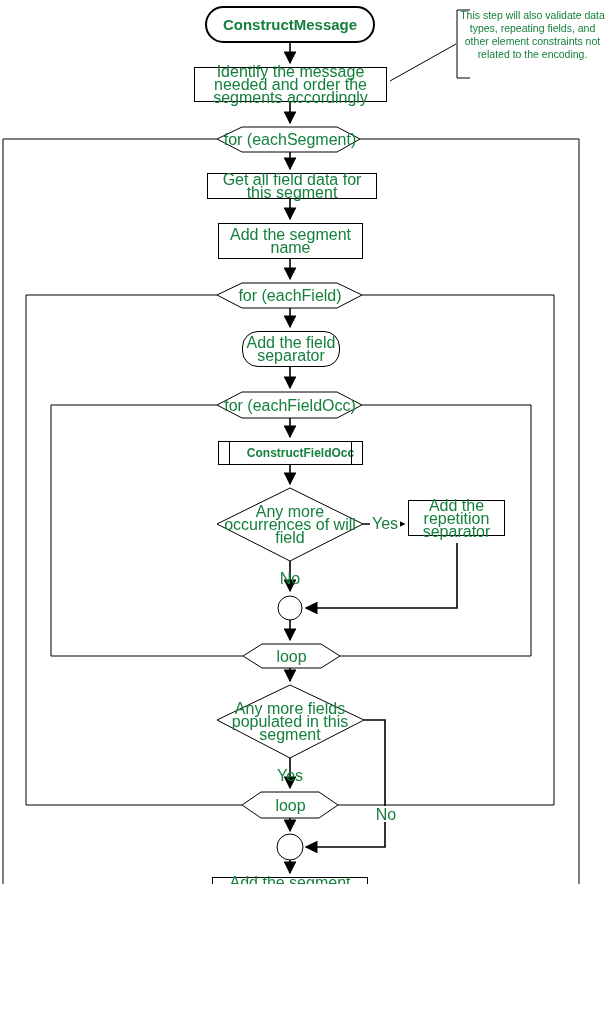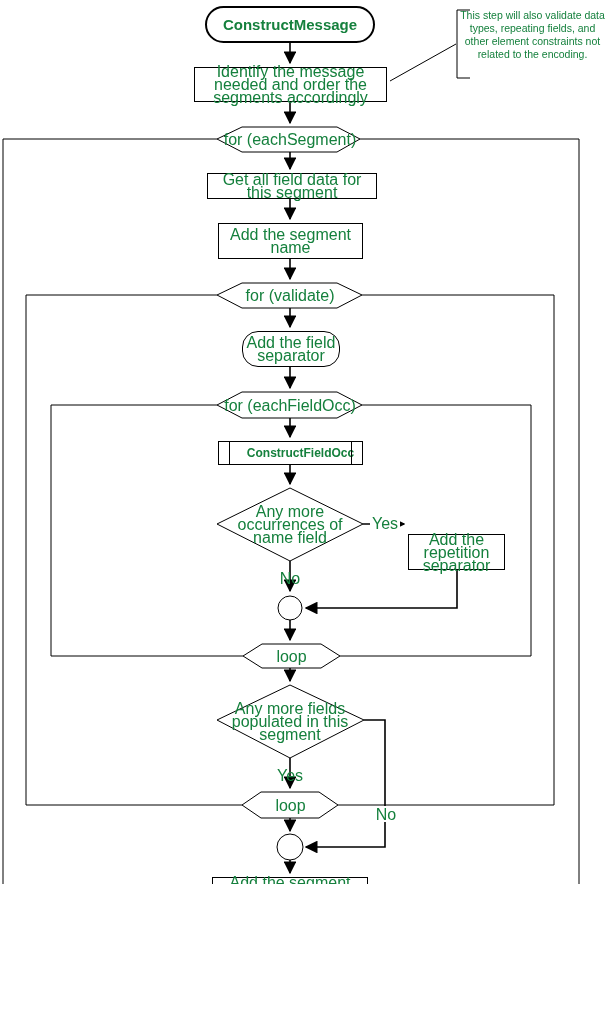--- a/index.html
+++ b/index.html
@@ -100,33 +100,33 @@
   <div class="note" style="left:460px;top:9px;width:145px;">This step will also validate data types, repeating fields, and other element constraints not related to the encoding.</div>
 
   <div class="node rect" style="left:207px;top:173px;width:170px;height:26px;">Get all field data for this segment</div>
 
   <div class="node rect" style="left:218px;top:223px;width:145px;height:36px;">Add the segment name</div>
 
   <div class="node rect" style="left:242px;top:331px;width:98px;height:36px;border-radius:16px;">Add the field separator</div>
 
   <div class="node predef" style="left:218px;top:441px;width:145px;height:24px;padding-left:20px;">ConstructFieldOcc</div>
 
-  <div class="node rect" style="left:408px;top:534px;width:97px;height:36px;text-align:center;">Add the repetition separator</div>
+  <div class="node rect" style="left:408px;top:500px;width:97px;height:36px;text-align:center;">Add the repetition separator</div>
 
   <div class="node rect" style="left:212px;top:877px;width:156px;height:24px;">Add the segment terminator</div>
 
   <div class="node terminator" style="left:254px;top:968px;width:73px;height:24px;font-size:14px;border-radius:2px;">Stop</div>
 
   <div class="lbl" style="left:217px;top:127px;width:146px;height:25px;">for (eachSegment)</div>
 
-  <div class="lbl" style="left:217px;top:283px;width:146px;height:25px;">for (validate)</div>
+  <div class="lbl" style="left:217px;top:283px;width:146px;height:25px;">for (eachField)</div>
 
   <div class="lbl" style="left:217px;top:392px;width:146px;height:26px;">for (eachFieldOcc)</div>
 
-  <div class="lbl" style="left:220px;top:499px;width:140px;height:50px;">Any more occurrences of name field</div>
+  <div class="lbl" style="left:220px;top:499px;width:140px;height:50px;">Any more occurrences of will field</div>
 
   <div class="lbl masked" style="left:370px;top:515px;width:30px;height:16px;">Yes</div>
 
   <div class="lbl" style="left:276px;top:570px;width:28px;height:16px;">No</div>
 
   <div class="lbl" style="left:243px;top:644px;width:97px;height:24px;">loop</div>
 
   <div class="lbl" style="left:230px;top:697px;width:120px;height:48px;">Any more fields populated in this segment</div>
 
   <div class="lbl" style="left:274px;top:767px;width:32px;height:16px;">Yes</div>

